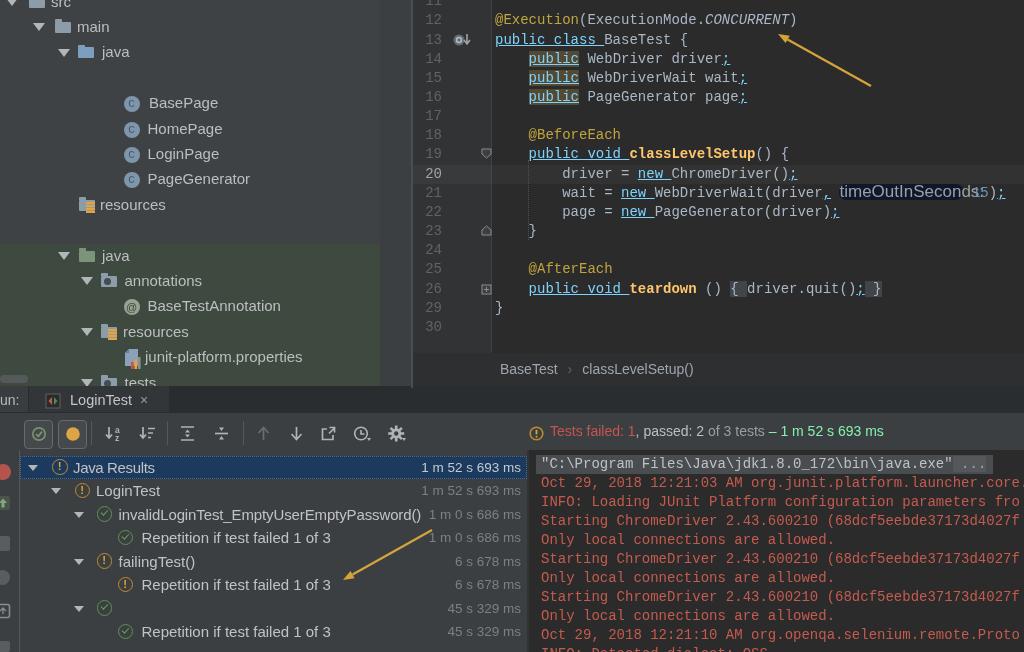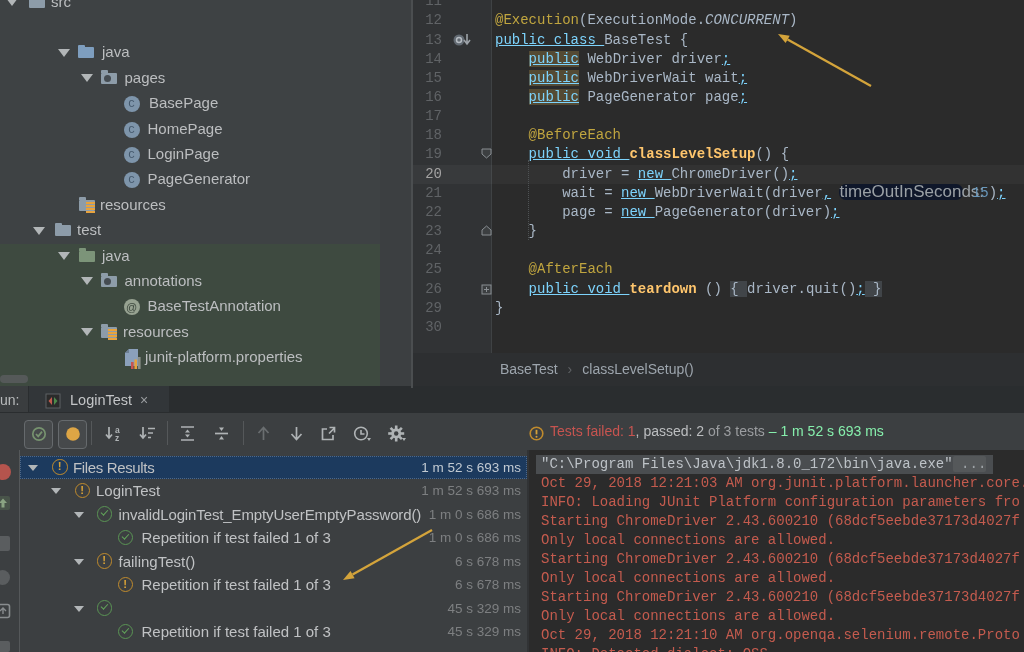--- a/index.html
+++ b/index.html
@@ -79,34 +79,33 @@
 <div id="root">
   <div class="abs" id="proj">
     <div id="projgreen"></div>
 <div class="trow" style="top:-10.5px">
         <span class="arr" style="left:6px"></span>
         <span class="ticon" style="left:29px">
           <span class="fold"></span>
         </span>
         <span class="lbl" style="left:51px">src</span>
       </div>
+<div class="trow" style="top:14.9px">
+        <span class="arr" style="left:33px"></span>
+        <span class="ticon" style="left:55px">
+          <span class="fold"></span>
+        </span>
+        <span class="lbl" style="left:77px">main</span>
+      </div>
 <div class="trow" style="top:40.3px">
         <span class="arr" style="left:57.5px"></span>
         <span class="ticon" style="left:78px">
           <span class="fold blue"></span>
         </span>
         <span class="lbl" style="left:102px">java</span>
-      </div>
-<div class="trow" style="top:65.7px">
-        <span class="arr" style="left:81px"></span>
-        <span class="ticon" style="left:100.5px">
-          <span class="fold"></span>
-          <span class="pkgband"></span>
-        </span>
-        <span class="lbl" style="left:124.5px">pages</span>
       </div>
 <div class="trow" style="top:91.1px">
         <span class="ticon" style="left:123.5px">
           <span class="cicon">C</span>
         </span>
         <span class="lbl" style="left:149px">BasePage</span>
       </div>
 <div class="trow" style="top:116.5px">
         <span class="ticon" style="left:123.5px">
           <span class="cicon">C</span>
@@ -129,27 +128,20 @@
         <span class="ticon" style="left:78.5px">
           <span class="fold"></span>
           <span class="resbars">
             <i style="top:0"></i>
             <i style="top:3px"></i>
             <i style="top:6px"></i>
             <i style="top:9px"></i>
           </span>
         </span>
         <span class="lbl" style="left:100px">resources</span>
-      </div>
-<div class="trow" style="top:218.1px">
-        <span class="arr" style="left:33px"></span>
-        <span class="ticon" style="left:55px">
-          <span class="fold"></span>
-        </span>
-        <span class="lbl" style="left:77px">test</span>
       </div>
 <div class="trow" style="top:243.5px">
         <span class="arr" style="left:57.5px"></span>
         <span class="ticon" style="left:78.5px">
           <span class="fold green"></span>
         </span>
         <span class="lbl" style="left:102px">java</span>
       </div>
 <div class="trow" style="top:268.9px">
         <span class="arr" style="left:81px"></span>
@@ -182,20 +174,28 @@
         <span class="ticon" style="left:124px">
           <svg width="18" height="22" viewBox="0 0 18 22" style="position:absolute;left:0;top:-2px">
             <path d="M5 2h9v17H1V6z" fill="#8ba0bb"></path>
             <path d="M5 2v4H1z" fill="#6d7f95"></path>
             <rect x="7" y="15" width="2.6" height="7" fill="#c75450"></rect>
             <rect x="10.4" y="12.5" width="2.6" height="9.5" fill="#e8a33d"></rect>
             <rect x="13.8" y="10" width="2.8" height="13" fill="#8a8f89"></rect>
           </svg>
         </span>
         <span class="lbl" style="left:145px">junit-platform.properties</span>
+      </div>
+<div class="trow" style="top:370.5px">
+        <span class="arr" style="left:81px"></span>
+        <span class="ticon" style="left:100.5px">
+          <span class="fold"></span>
+          <span class="pkgband"></span>
+        </span>
+        <span class="lbl" style="left:124.5px">tests</span>
       </div>
     <div class="abs" id="vsb"></div>
     <div class="abs" id="hsb"></div>
   </div>
 
   <div class="abs" id="gutter"></div>
   <div class="abs" id="edit"></div>
   <div class="abs" id="caretline"></div>
   <pre class="abs" id="lnums" style="margin:0">11
 12
@@ -334,21 +334,21 @@
 <svg class="abs" style="left:-5px;top:153px" width="16" height="16" viewBox="0 0 16 16">
         <rect x="1.5" y="1.5" width="13" height="13" rx="2" fill="none" stroke="#888c8e" stroke-width="1.6"></rect>
         <path d="M5 8l3-3 3 3M8 5v6" stroke="#888c8e" stroke-width="1.4" fill="none"></path>
       </svg>
 <div class="abs" style="left:-5px;top:191px;width:15px;height:11px;border-radius:2px;background:#5a5d5f"></div>
     </div>
   <div class="abs" id="ttree">
 <div class="rrow" style="top:5.5px;background:#1c3a5e;outline:1px dotted rgba(160,180,205,.38);outline-offset:-1px">
         <span class="rarr" style="left:7.5px"></span>
         <span class="oic" style="left:32px">!</span>
-        <span class="txt" style="left:53px;letter-spacing:-0.35px">Files Results</span>
+        <span class="txt" style="left:53px;letter-spacing:-0.35px">Java Results</span>
         <span class="dur" style="color:#c2cad2">1 m 52 s 693 ms</span>
       </div>
 <div class="rrow" style="top:29.0px">
         <span class="rarr" style="left:30.5px"></span>
         <span class="oic" style="left:54.5px">!</span>
         <span class="txt" style="left:76px">LoginTest</span>
         <span class="dur" style="color:#7d7f81">1 m 52 s 693 ms</span>
       </div>
 <div class="rrow" style="top:52.5px">
         <span class="rarr" style="left:53.5px"></span>

